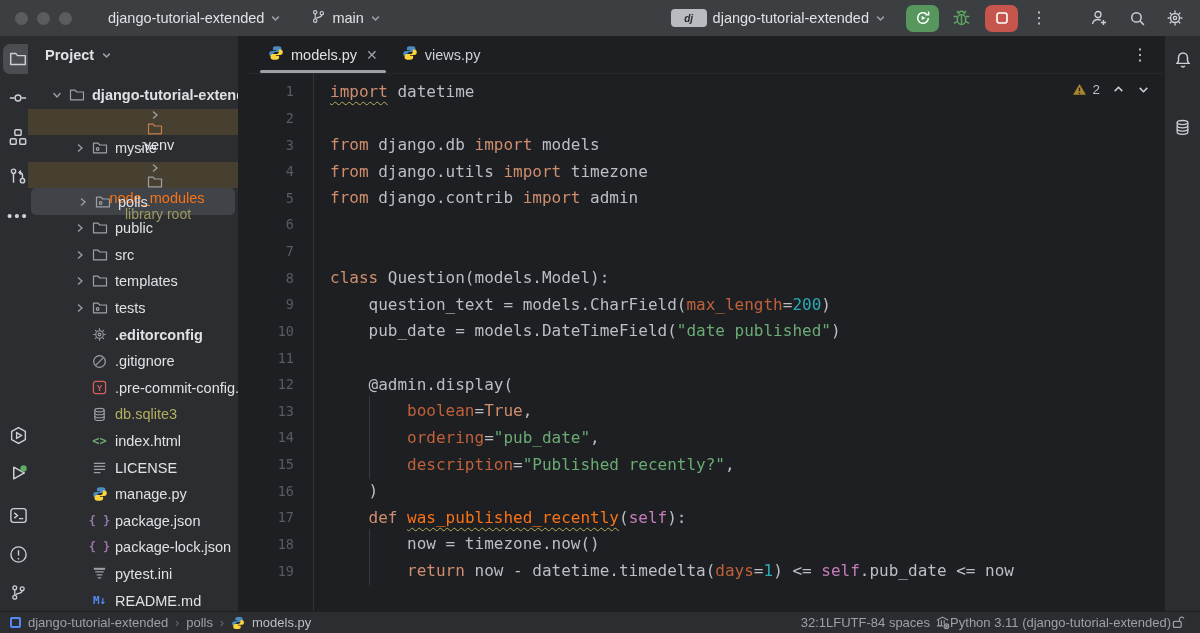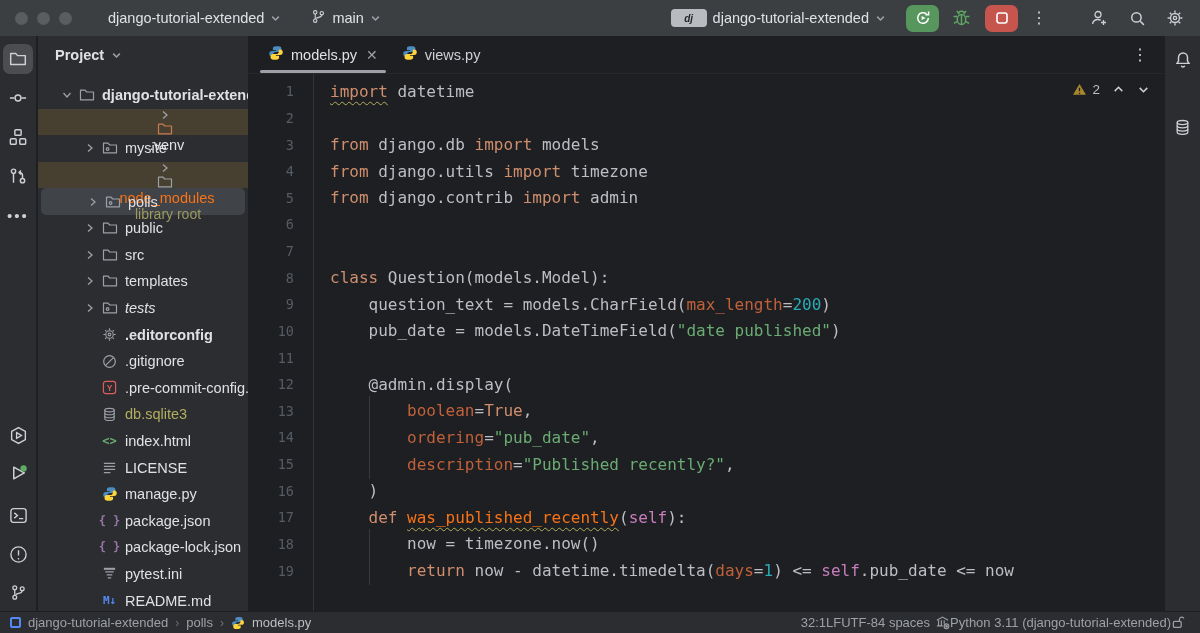--- a/index.html
+++ b/index.html
@@ -24,21 +24,21 @@
   .lstrip { position:absolute; left:0; top:36px; bottom:22px; width:37px; background:#2B2D30;
             border-right:1px solid #1E1F22; }
   .rstrip { position:absolute; right:0; top:36px; bottom:22px; width:36px; background:#2B2D30;
             border-left:1px solid #1E1F22; }
   .stripbtn { position:absolute; left:50%; transform:translateX(-50%); width:30px; height:30px;
               display:flex; align-items:center; justify-content:center; border-radius:7px; }
   .stripbtn.active { background:#4B4D50; }
   .dots3 { color:#CED0D6; font-size:15px; letter-spacing:2px; }
 
   
-  .ppanel { position:absolute; left:38px; top:36px; width:210px; bottom:22px; background:#2B2D30; overflow:hidden; }
+  .ppanel { position:absolute; left:28px; top:36px; width:210px; bottom:22px; background:#2B2D30; overflow:hidden; }
   .phead { display:flex; align-items:center; gap:7px; height:38px; padding-left:17px; }
   .phead .ptitle { font-size:14.5px; font-weight:bold; color:#DFE1E5; }
   .tree { position:absolute; top:46px; left:0; right:0; }
   .trow { display:flex; align-items:center; height:26.6px; white-space:nowrap; }
   .trow.excluded { background:#474030;flex-direction:column; }
   .trow.selected { background:#404348; border-radius:5px; margin:0 3px; }
   .tchev { width:18px; display:flex; align-items:center; justify-content:center; flex:none; }
   .tico { width:21px; display:flex; align-items:center; justify-content:center; flex:none; }
   .tlabel { font-size:14.5px; color:#DFE1E5; margin-left:5px; }
   .tsuffix { font-size:14px; color:#9d9a62; margin-left:7px; }
@@ -351,21 +351,21 @@
             <path d="M4 2.5l4 3.5-4 3.5" stroke="#9DA0A6" stroke-width="1.3" fill="none"></path>
           </svg>
         </span>
         <span class="tico">
           <svg width="16" height="16" viewBox="0 0 16 16" fill="none" stroke="#9DA0A6" stroke-width="1.2">
             <path d="M1.5 12.8V3.2h4.6L7.6 5h6.9v7.8z" stroke-linejoin="round"></path>
           </svg>
         </span>
         <span class="tlabel">templates</span>
       </div>
-      <div class="trow" style="padding-left: 43px; font-style: italic;">
+      <div class="trow" style="padding-left: 43px;">
         <span class="tchev">
           <svg width="12" height="12" viewBox="0 0 12 12">
             <path d="M4 2.5l4 3.5-4 3.5" stroke="#9DA0A6" stroke-width="1.3" fill="none"></path>
           </svg>
         </span>
         <span class="tico">
           <svg width="16" height="16" viewBox="0 0 16 16" fill="none" stroke="#9DA0A6" stroke-width="1.2">
             <path d="M1.5 12.8V3.2h4.6L7.6 5h6.9v7.8z" stroke-linejoin="round"></path>
             <circle cx="5.6" cy="9" r="1.3"></circle>
           </svg>

